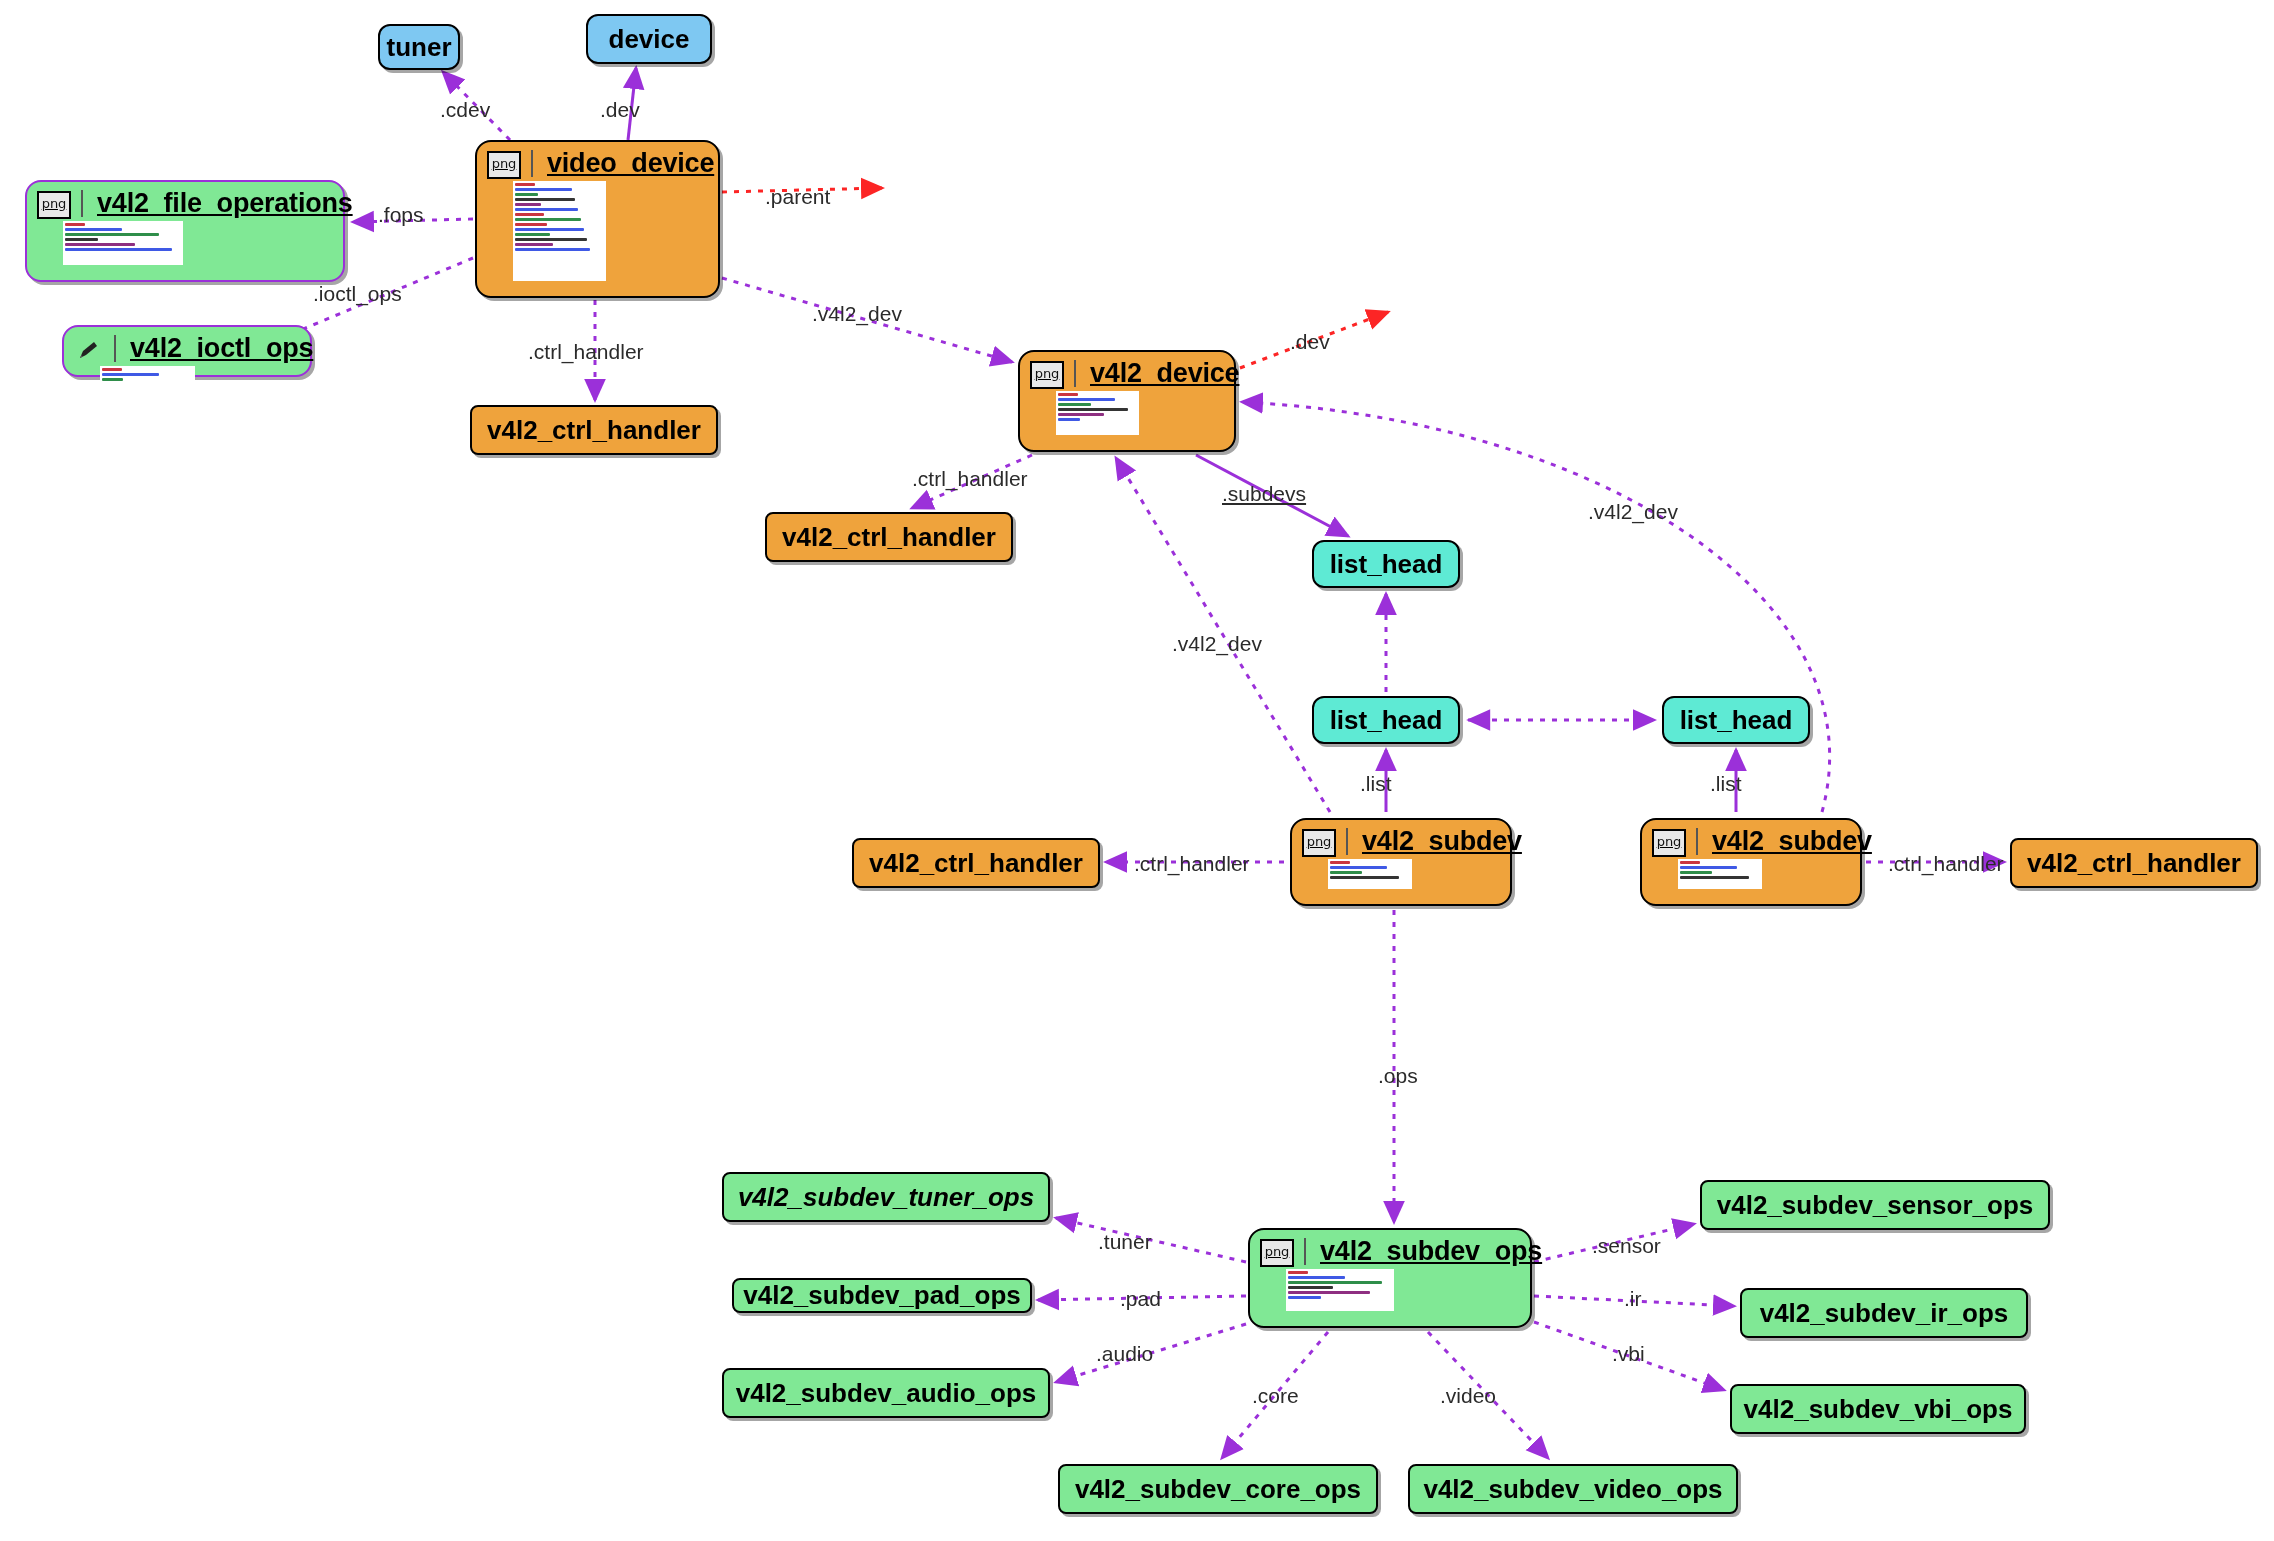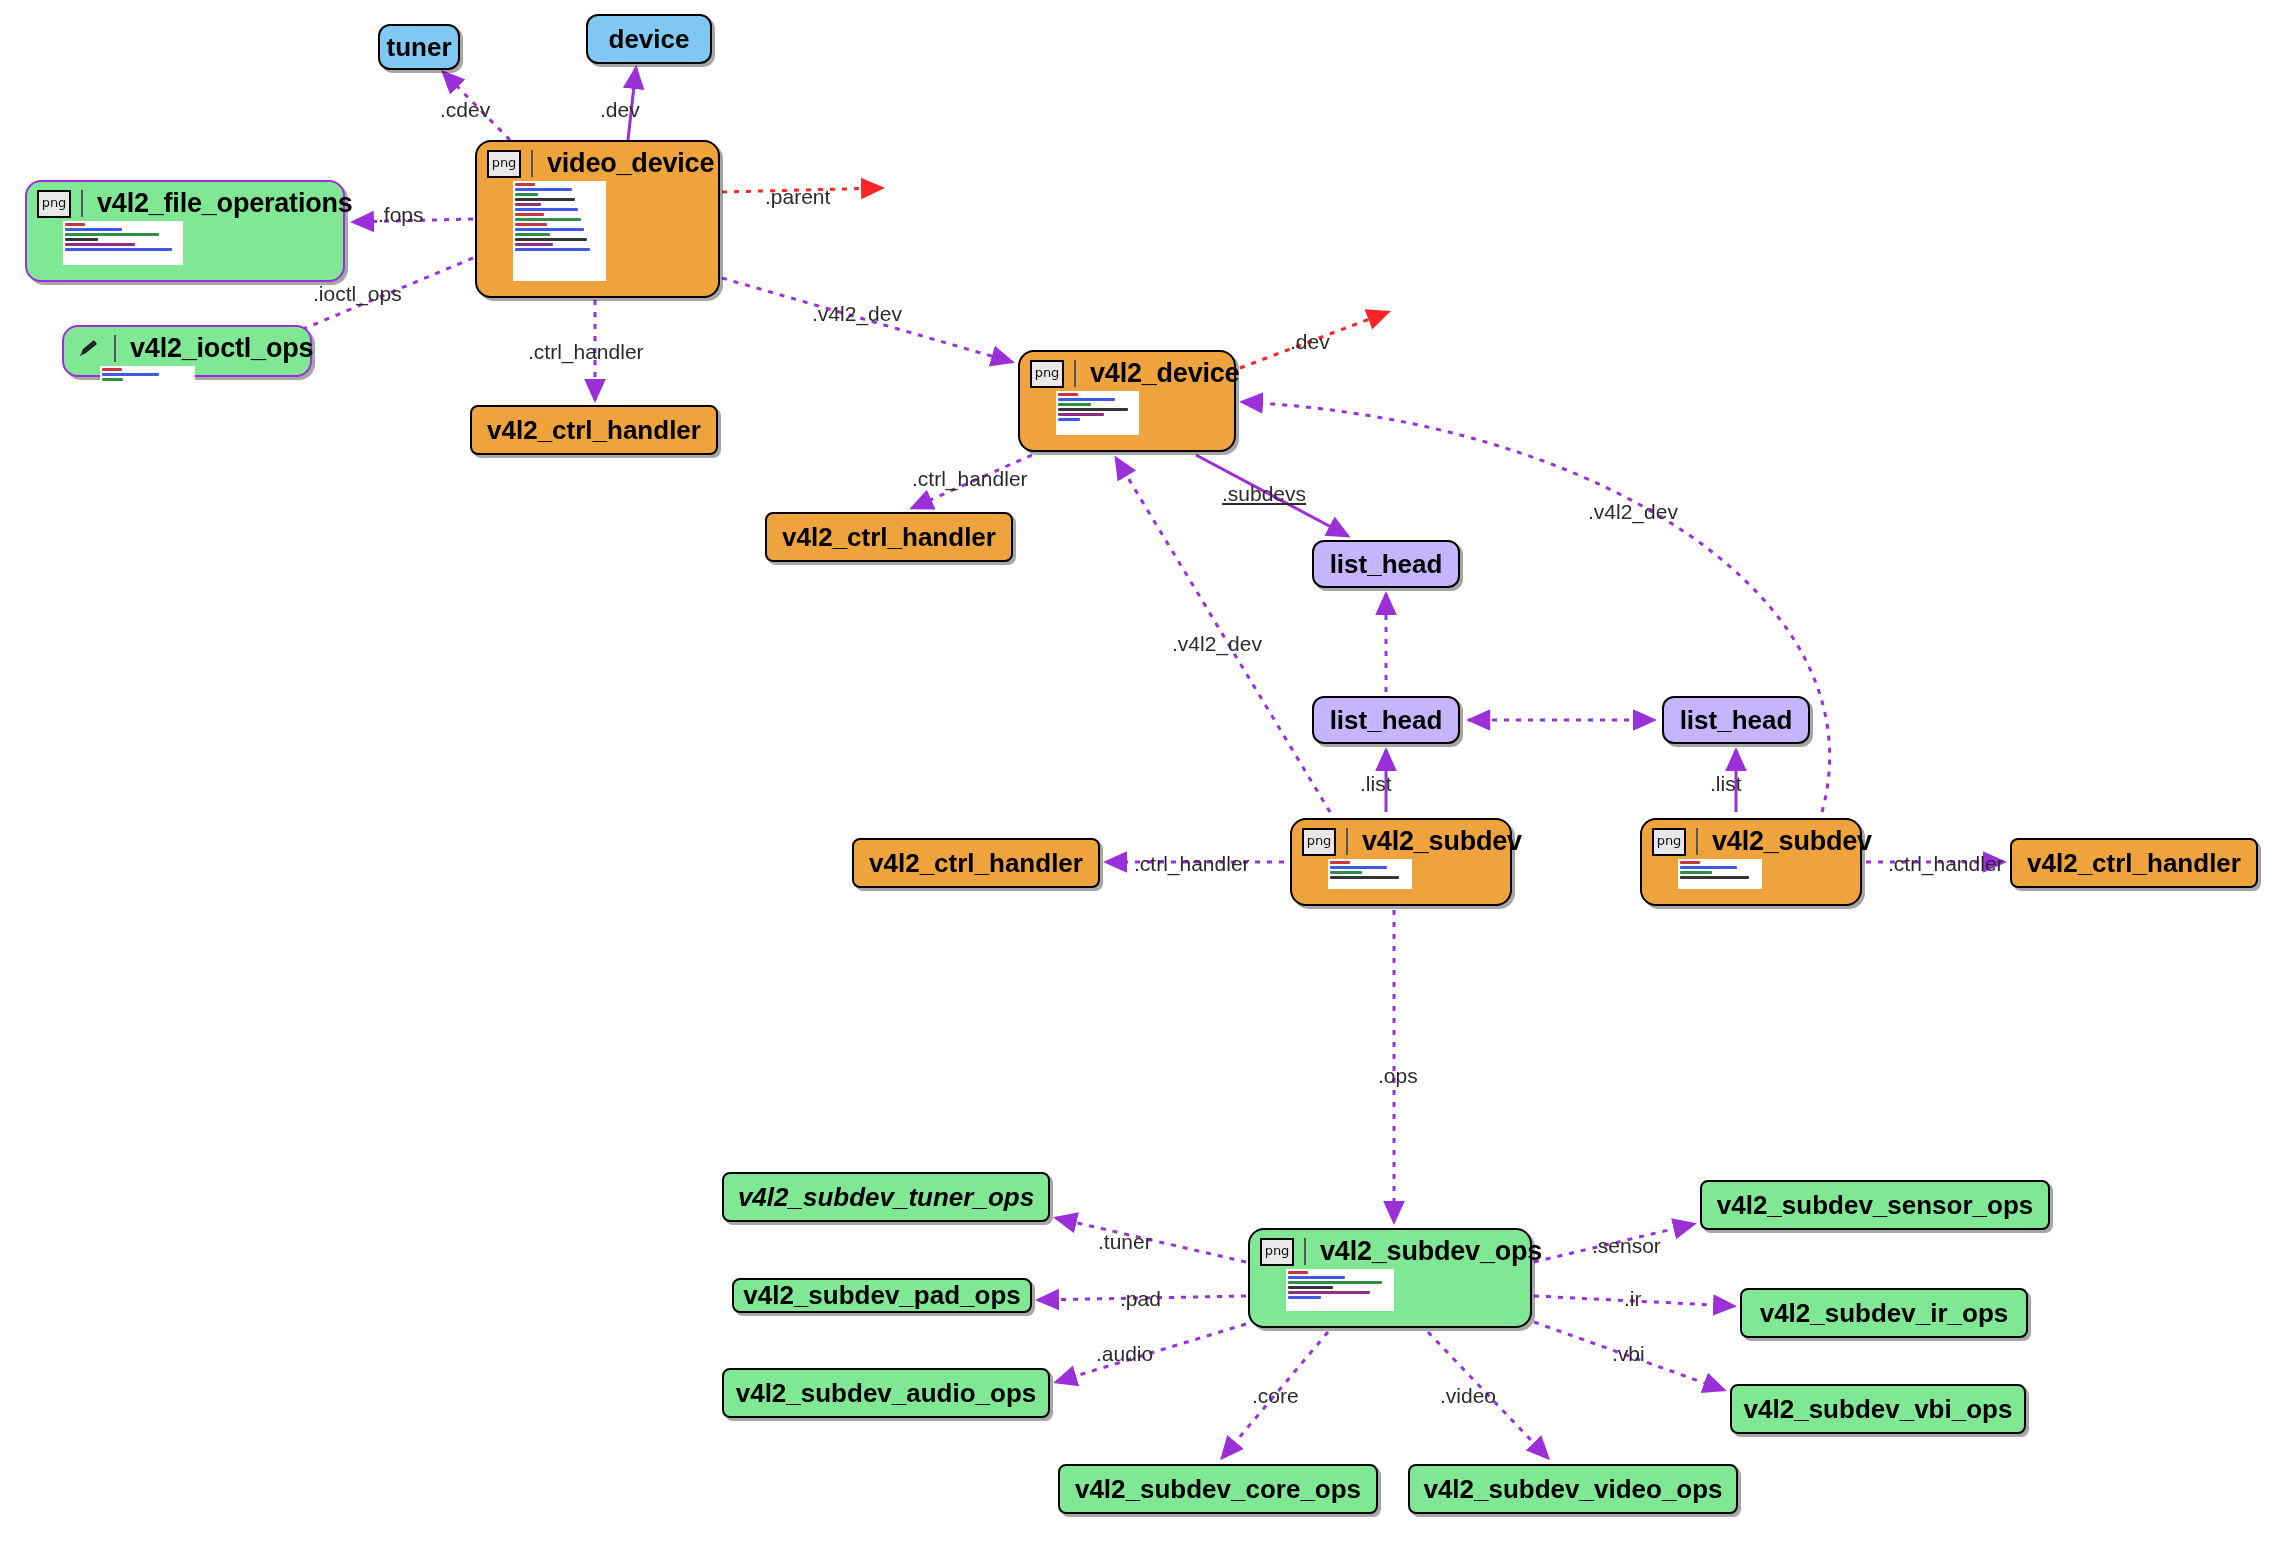--- a/index.html
+++ b/index.html
@@ -39,37 +39,38 @@
     color: #000000;
     white-space: nowrap;
   }
   .node.simple {
     justify-content: center;
     padding: 0 14px;
     font-size: 26px;
     height: 46px;
   }
   .node.blue { background: #7ec8f2; border-radius: 12px; }
-  .node.purple { background: #c4b5fd; border-radius: 12px; }
+  .node.purple { background: #5eead4; border-radius: 12px; }
   .node.orange { background: #efa33c; }
   .node.green { background: #80e895; }
   .node.greenp { background: #80e895; border-color: #9b30d9; }
 
   
   .node.cls {
     flex-direction: column;
     align-items: stretch;
     padding: 0;
     border-radius: 16px;
   }
   .cls-head {
     display: flex;
-    align-items: center;
+    align-items: flex-end;
     gap: 8px;
     padding: 6px 16px 2px 10px;
+    text-decoration: underline;
   }
   .png-stamp {
     width: 30px;
     height: 24px;
     border: 2px solid #000;
     background: #e8e8e8;
     font-size: 13px;
     font-weight: normal;
     line-height: 22px;
     text-align: center;

